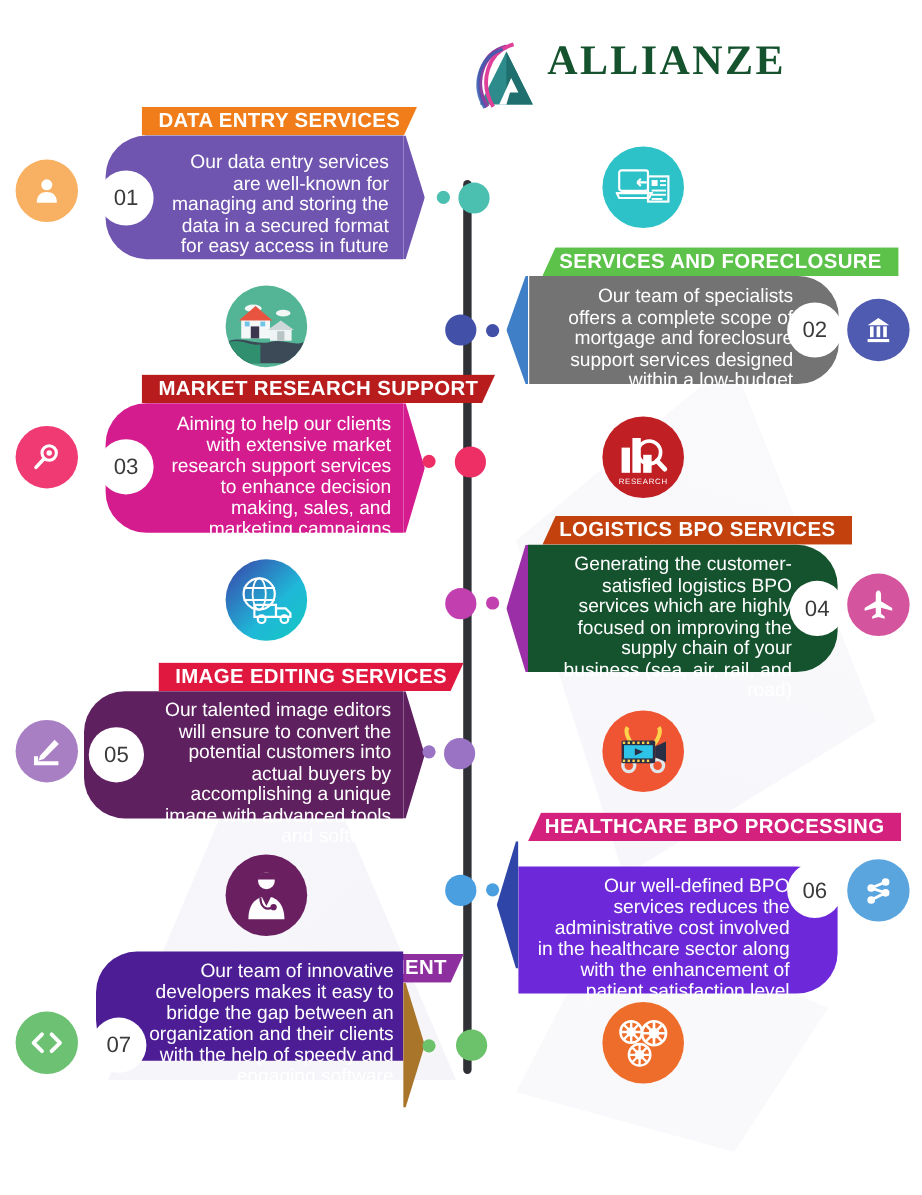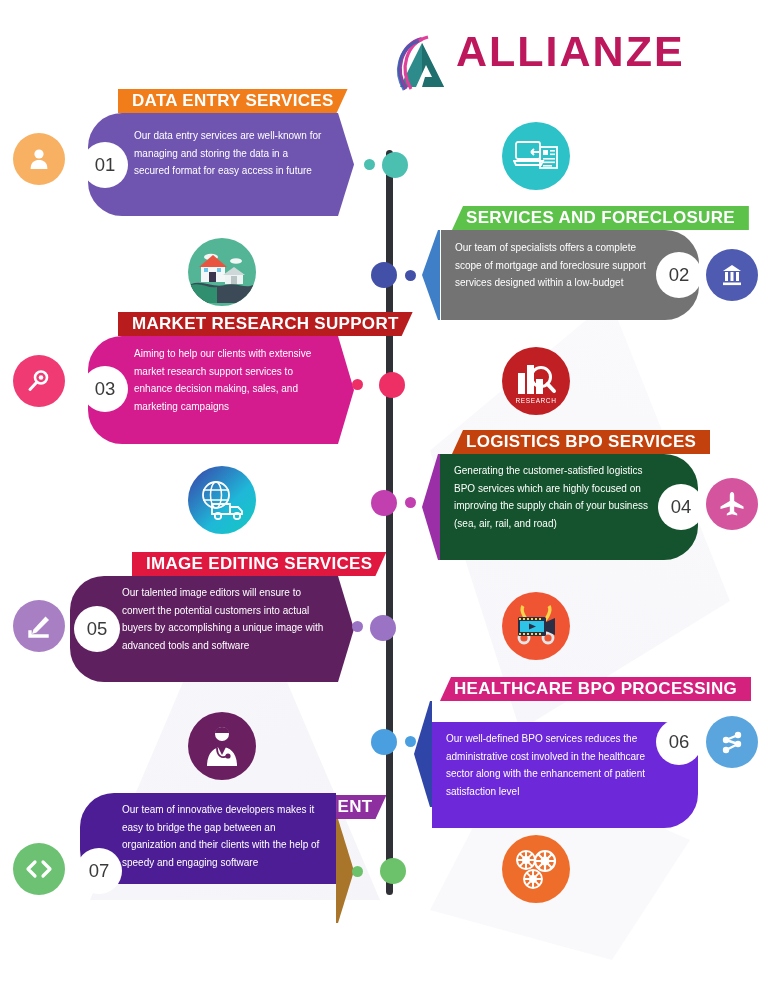--- a/index.html
+++ b/index.html
@@ -19,41 +19,41 @@
   .wm2 { left: 430px; top: 300px; width: 300px; height: 430px;
          background: linear-gradient(200deg,#f8f8fb 0%, #f3f3f9 100%);
          clip-path: polygon(60% 0%, 100% 70%, 30% 100%, 0% 35%); opacity: .7; }
   .wm3 { left: 430px; top: 760px; width: 260px; height: 200px;
          background:#f7f7fb; clip-path: polygon(30% 0%, 100% 40%, 70% 100%, 0% 75%); opacity:.8;}
 
   
   #logo { position: absolute; left: 392px; top: 33px; width: 250px; height: 62px; }
   #logo .mark { position: absolute; left: 0; top: 2px; width: 62px; height: 58px; }
   #logo .wordmark { position: absolute; left: 64px; top: 0px; }
-  #logo .w1 { font-size: 43px; font-weight: bold; letter-spacing: 2.0px; color:#be185d; line-height: 36px; }
+  #logo .w1 { font-size: 35px; font-weight: bold; letter-spacing: 2.0px; color:#14532d; line-height: 36px; font-family: Liberation Serif, serif; }
   #logo .w2 { font-size: 21px; font-weight: bold; letter-spacing: 3.4px; color:#555; line-height: 24px; margin-top:1px; }
   #logo .w2 .bpo { color:#2e8b8b; }
 
   
   #spine { position: absolute; left: 386px; top: 150px; width: 7px; height: 745px;
            background: #2f3136; border-radius: 4px; }
 
   
   .card { position: absolute; }
   .ribbon {
     position: absolute; height: 24px; line-height: 24px;
     color: #fff; font-weight: bold; font-size: 17px; letter-spacing: .3px;
     text-align: center; white-space: nowrap; padding: 0 14px;
   }
   .ribbon.left-notch  { clip-path: polygon(0 0, 100% 0, calc(100% - 11px) 100%, 0 100%); }
   .ribbon.right-notch { clip-path: polygon(11px 0, 100% 0, 100% 100%, 0 100%); }
 
   .body {
     position: absolute; color: #fff;
-    font-size: 10px; line-height: 17.5px; text-align: left;
+    font-size: 16px; line-height: 17.5px; text-align: right;
   }
   
   .body.lft {
     border-radius: 34px 0 0 34px;
   }
   .body.rgt {
     border-radius: 0 34px 34px 0;
   }
   .body .txt { position: absolute; }
 

